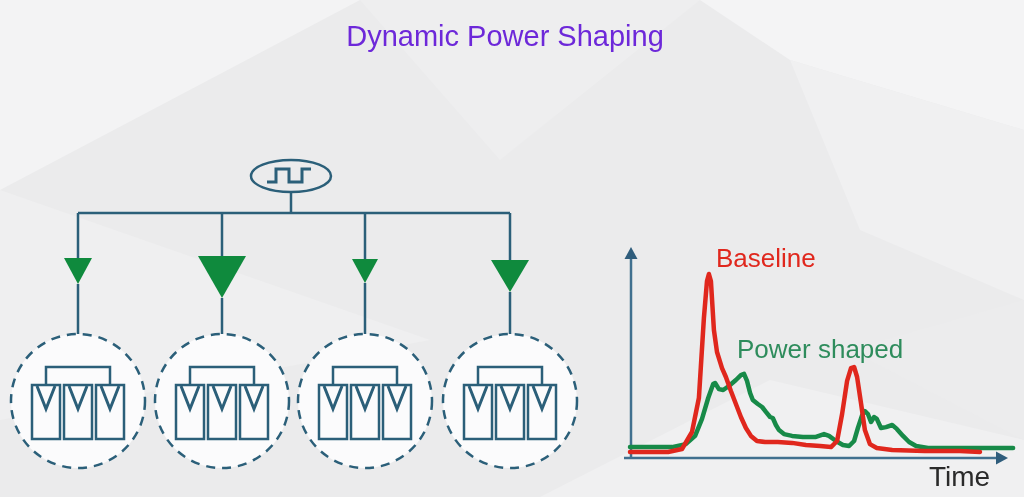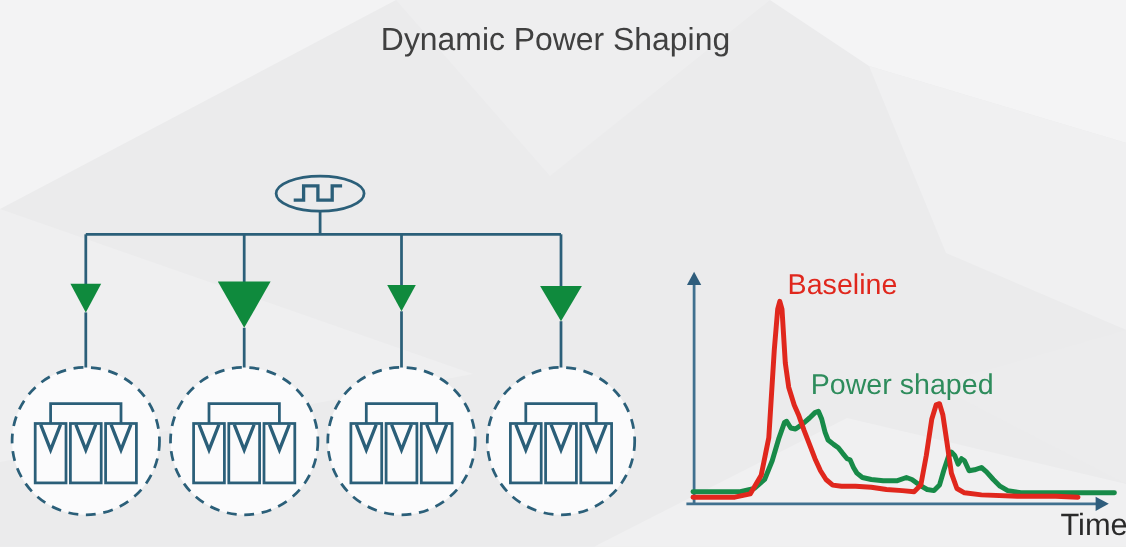--- a/index.html
+++ b/index.html
@@ -11,33 +11,33 @@
     font-family:"Liberation Sans", sans-serif;
   }
   .bg, .diagram, .chart{
     position:absolute;left:0;top:0;width:1024px;height:497px;
   }
   .title-block{
     position:absolute;
     left:505px;top:18px;
     transform:translateX(-50%);
     text-align:left;
-    color:#404040;
+    color:#6d28d9;
     font-size:29px;
     line-height:36px;
     white-space:nowrap;
   }
   .chart-label{
     position:absolute;
     font-size:26px;
     white-space:nowrap;
   }
   .label-baseline{left:716px;top:243px;color:#e0271d;}
   .label-powershaped{left:737px;top:334px;color:#2e8c5c;}
-  .label-time{left:929px;top:461px;color:#2a2a2a;font-size:28px;margin-left:35px;}
+  .label-time{left:929px;top:461px;color:#2a2a2a;font-size:28px;}
 </style>
 </head>
 <body>
 
 <div class="canvas">
 
   <svg class="bg" viewBox="0 0 1024 497">
     <rect x="0" y="0" width="1024" height="497" fill="#ebebec"></rect>
     <polygon points="0,0 360,0 0,190" fill="#f3f3f4"></polygon>
     <polygon points="700,0 1024,0 1024,130 790,60" fill="#f4f4f5"></polygon>

